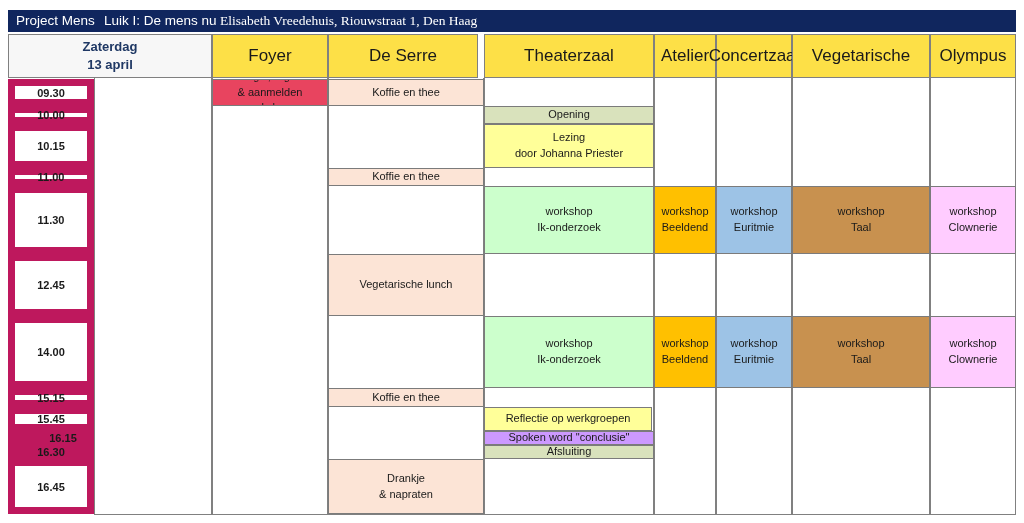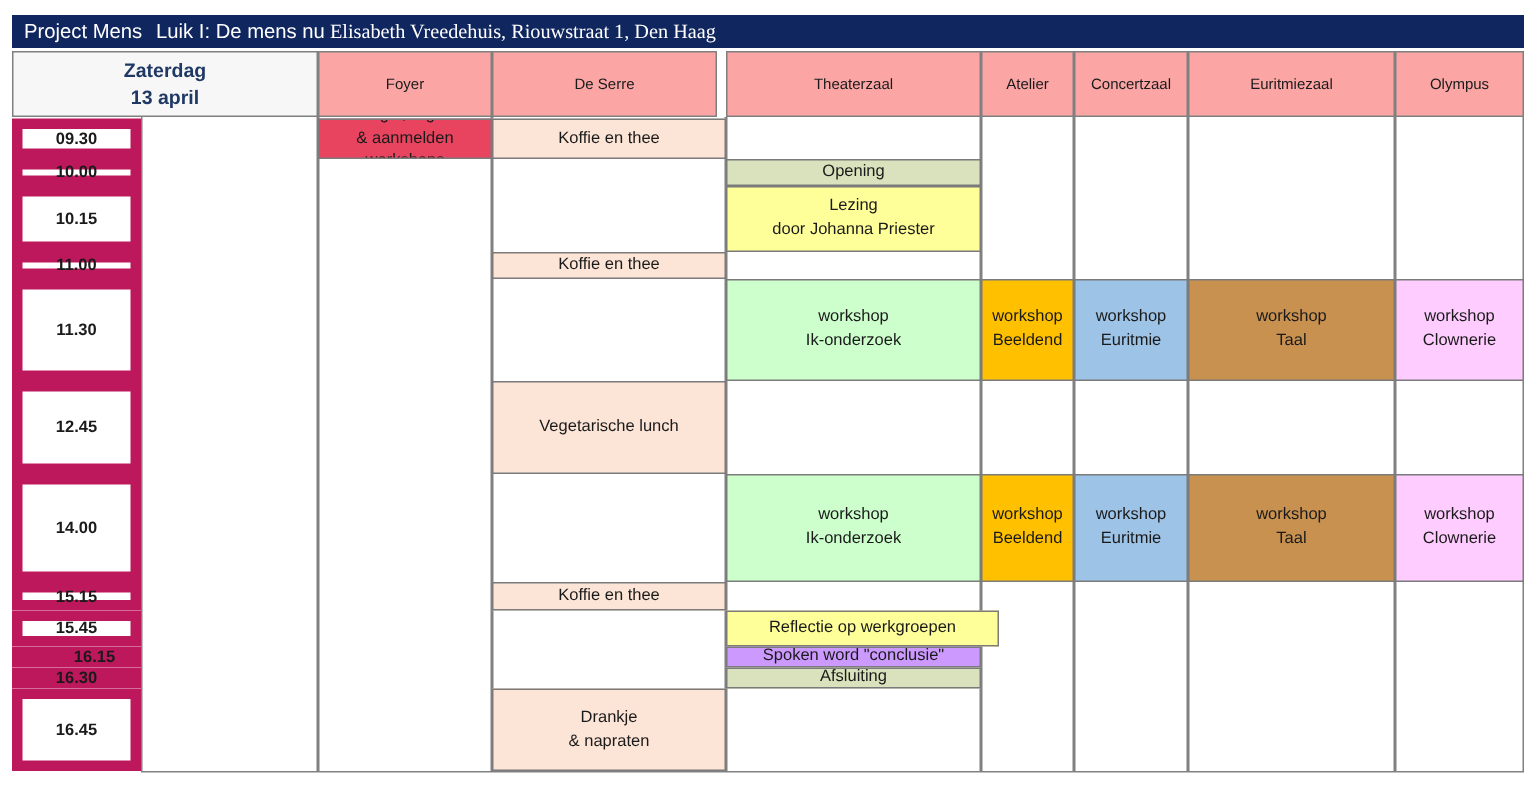--- a/index.html
+++ b/index.html
@@ -50,27 +50,27 @@
     left: 8px;
     top: 34px;
     height: 44px;
     width: 1008px;
   }
   .hcell {
     position: absolute;
     top: 0;
     height: 44px;
     box-sizing: border-box;
-    background: #fca5a5;
+    background: #fde047;
     border: 1px solid #808080;
     display: flex;
     align-items: center;
     justify-content: center;
     text-align: center;
-    font-size: 10px;
+    font-size: 17px;
     color: #1a1a1a;
   }
   .hcell.daycell {
     background: #f7f7f7;
     color: #1f3864;
     font-size: 13px;
     font-weight: bold;
     line-height: 1.35;
     flex-direction: column;
   }
@@ -149,21 +149,21 @@
       <div class="hcell " style="left: 476px; width: 170px;">
         <span>Theaterzaal</span>
       </div>
       <div class="hcell " style="left: 646px; width: 62px;">
         <span>Atelier</span>
       </div>
       <div class="hcell " style="left: 708px; width: 76px;">
         <span>Concertzaal</span>
       </div>
       <div class="hcell " style="left: 784px; width: 138px;">
-        <span>Euritmiezaal</span>
+        <span>Vegetarische</span>
       </div>
       <div class="hcell " style="left: 922px; width: 86px;">
         <span>Olympus</span>
       </div>
     </div>
 
   <div id="body-layer">
       <div class="gridcol" style="left: 94px; width: 118px; top: 78px; height: 436px;"></div>
       <div class="gridcol" style="left: 212px; width: 116px; top: 78px; height: 436px;"></div>
       <div class="gridcol" style="left: 328px; width: 156px; top: 78px; height: 436px;"></div>
@@ -265,21 +265,21 @@
         <span class="ln">workshop</span>
         <span class="ln">Taal</span>
       </div>
       <div class="event" style="left: 930px; width: 86px; top: 316px; height: 72px; background: rgb(255, 204, 255);">
         <span class="ln">workshop</span>
         <span class="ln">Clownerie</span>
       </div>
       <div class="event" style="left: 328px; width: 156px; top: 388px; height: 19px; background: rgb(252, 228, 214);">
         <span class="ln">Koffie en thee</span>
       </div>
-      <div class="event" style="left: 484px; width: 182px; top: 407px; height: 24px; background: rgb(255, 255, 153);">
+      <div class="event" style="left: 484px; width: 168px; top: 407px; height: 24px; background: rgb(255, 255, 153);">
         <span class="ln">Reflectie op werkgroepen</span>
       </div>
       <div class="event" style="left: 484px; width: 170px; top: 431px; height: 14px; background: rgb(204, 153, 255);">
         <span class="ln">Spoken word "conclusie"</span>
       </div>
       <div class="event" style="left: 484px; width: 170px; top: 445px; height: 14px; background: rgb(217, 226, 188);">
         <span class="ln">Afsluiting</span>
       </div>
       <div class="event" style="left: 328px; width: 156px; top: 459px; height: 55px; background: rgb(252, 228, 214);">
         <span class="ln">Drankje</span>

